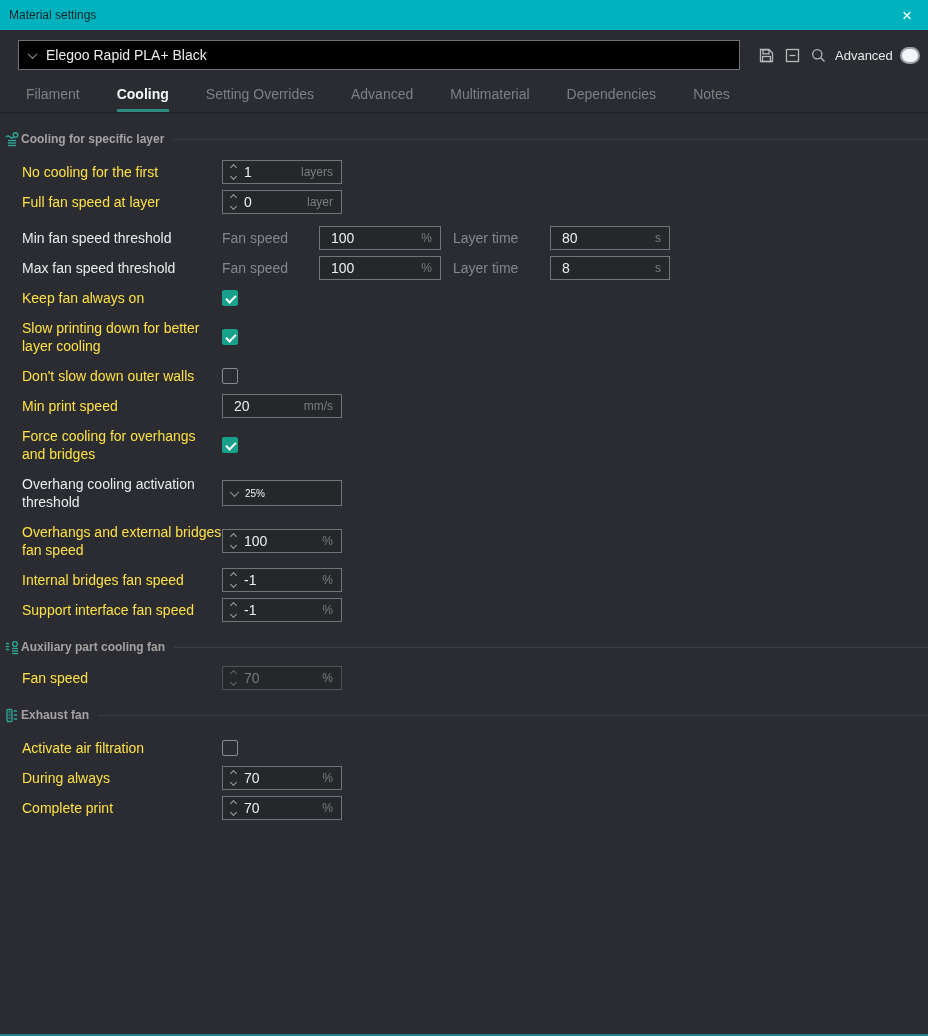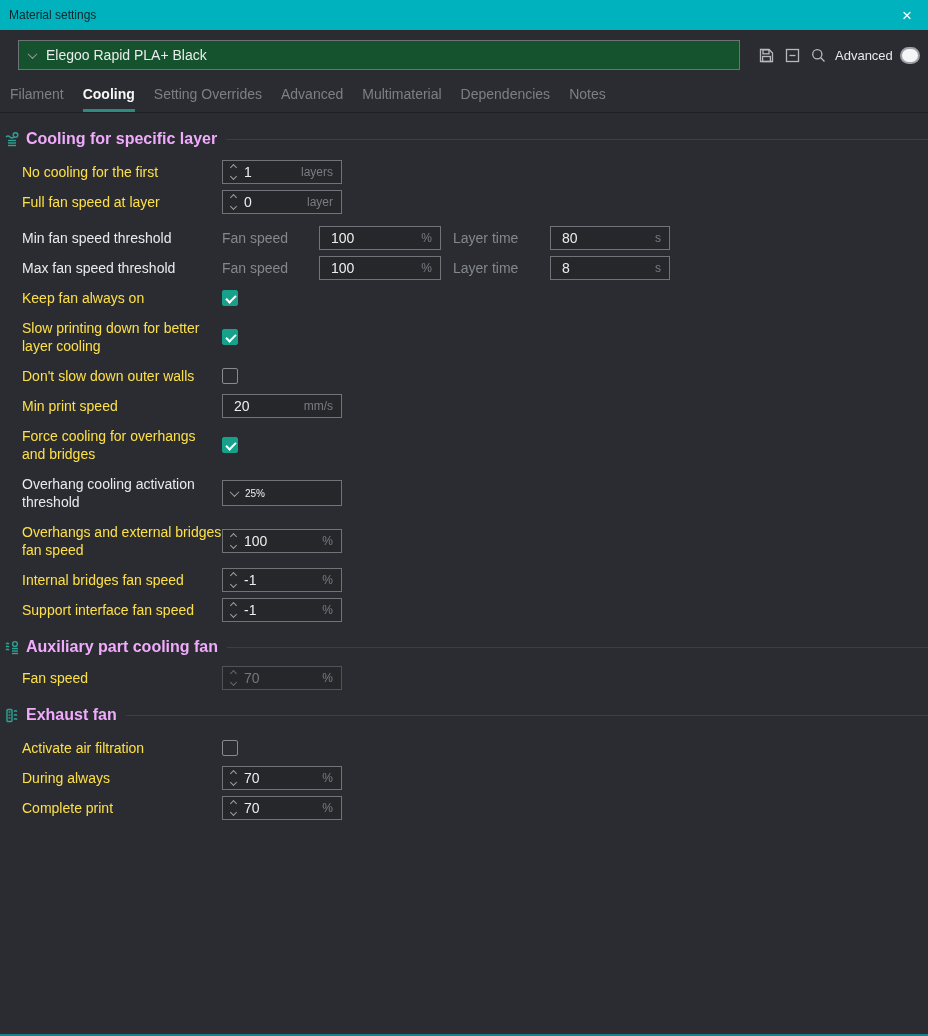--- a/index.html
+++ b/index.html
@@ -12,41 +12,41 @@
   }
   .window { width:928px; height:1036px; display:flex; flex-direction:column; border-bottom:2px solid #1f7e8c; background:#2b2c31; }
 
   
   .titlebar { height:30px; background:#00b2be; display:flex; align-items:center; flex:0 0 30px; }
   .titlebar .title { color:#0d2629; font-size:12px; margin-left:9px; }
   .titlebar .close { margin-left:auto; margin-right:10px; color:#ffffff; font-size:17px; line-height:17px; cursor:default; padding:0 6px; }
 
   
   .preset-row { display:flex; align-items:center; padding:10px 8px 4px 18px; flex:0 0 44px; }
-  .preset-select { flex:0 0 722px; height:30px; border:1px solid #6e7276; background:#14532d; display:flex; align-items:center; padding:0 10px; }
+  .preset-select { flex:0 0 722px; height:30px; border:1px solid #6e7276; background:#000000; display:flex; align-items:center; padding:0 10px; }
   .chev-down { width:7px; height:7px; border-left:1.6px solid #9aa0a3; border-bottom:1.6px solid #9aa0a3; transform:rotate(-45deg) translate(1px,-1px); display:inline-block; }
   .preset-select .value { color:#e9ecec; font-size:14px; margin-left:10px; white-space:nowrap; }
   .preset-icons { display:flex; align-items:center; margin-left:17px; gap:8px; }
   .pi { width:18px; height:18px; display:flex; align-items:center; justify-content:center; }
   .pi svg { display:block; }
   .advanced-label { color:#e6e8e9; font-size:13px; margin-left:8px; }
   .toggle { width:31px; height:17px; border-radius:9px; background:#9aa0a6; margin-left:7px; position:relative; }
   .toggle .knob { position:absolute; left:2px; top:2px; width:16px; height:13px; border-radius:7px; background:#f4f5f6; }
 
   
-  .tabs { display:flex; align-items:flex-end; padding:12px 0 0 10px; gap:19px; border-bottom:1px solid #1f2023; flex:0 0 36px; }
+  .tabs { display:flex; align-items:flex-end; padding:12px 0 0 26px; gap:37px; border-bottom:1px solid #1f2023; flex:0 0 36px; }
   .tab { font-size:14px; color:#7b8083; padding-bottom:7px; border-bottom:3px solid transparent; cursor:default; white-space:nowrap; }
   .tab.active { color:#f5f6f6; font-weight:bold; border-bottom-color:#2d8c7f; }
 
   
   .content { flex:1; padding-top:6px; }
   .section-header { display:flex; align-items:center; height:24px; margin-top:10px; padding-left:4px; }
   .section-header:first-child { margin-top:8px; }
   .sec-icon { width:17px; height:17px; display:flex; align-items:center; justify-content:center; }
-  .sec-title { color:#f0abfc; font-size:16px; font-weight:bold; margin-left:5px; white-space:nowrap; }
+  .sec-title { color:#a3a3a3; font-size:12px; font-weight:bold; white-space:nowrap; }
   .sec-rule { flex:1; height:1px; background:#3c3e42; margin-left:9px; }
 
   .row { display:flex; align-items:center; min-height:30px; }
   .row.tall { min-height:48px; }
   .row .label { flex:0 0 200px; margin-left:22px; font-size:14px; color:#fde047; line-height:18px; }
   .row .label.bright { color:#e8ebec; }
 
   .sub-label { flex:0 0 97px; font-size:14px; color:#83888b; }
   .sub-label.second { margin-left:12px; }
 

